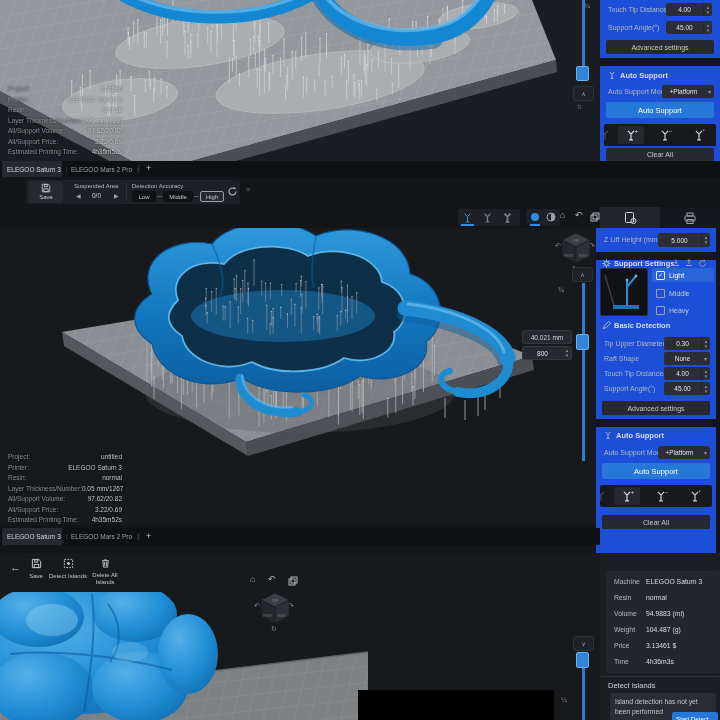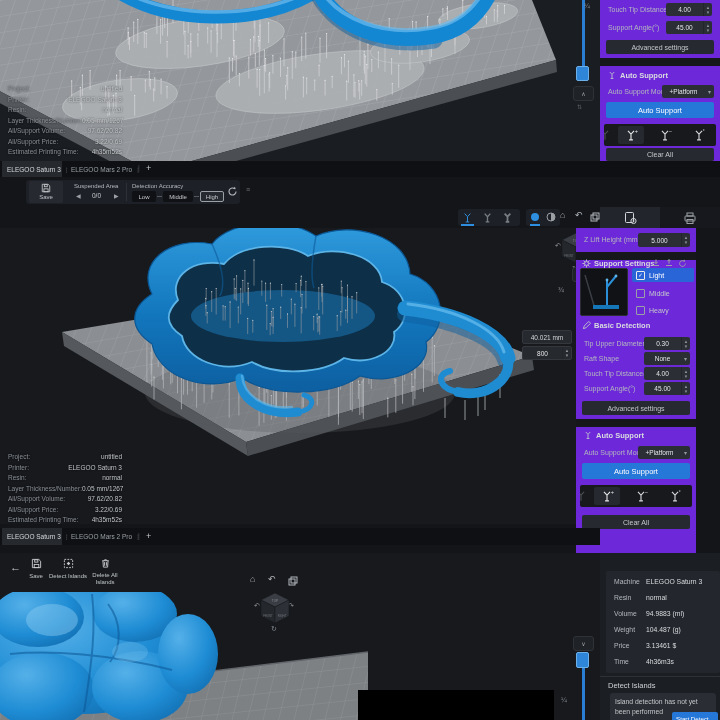--- a/index.html
+++ b/index.html
@@ -1,19 +1,19 @@
 <!DOCTYPE html>
 <html><head>
 <meta charset="utf-8">
 <style>
   html,body{margin:0;padding:0;background:#0b0d10;}
   #root{position:relative;width:720px;height:720px;overflow:hidden;
         font-family:"Liberation Sans",sans-serif;background:#131519;}
   .abs{position:absolute;}
-  .panel{position:absolute;background:#6d28d9;}
+  .panel{position:absolute;background:#1d4ed8;}
   .plabel{position:absolute;font-size:7px;color:#b3b7bd;white-space:nowrap;}
   .phead{position:absolute;font-size:7.5px;font-weight:bold;color:#d9dcdf;white-space:nowrap;}
   .ibox{position:absolute;height:13px;background:#2b2f35;border-radius:2px;display:flex;align-items:stretch;}
   .ival{flex:1;font-size:6.5px;color:#e2e4e7;display:flex;align-items:center;justify-content:center;white-space:nowrap;}
   .istep{width:8px;display:flex;flex-direction:column;align-items:center;justify-content:center;border-left:1px solid #22252a;}
   .istep span{font-size:4.8px;line-height:5px;color:#9298a0;}
   .dcar{width:9px;font-size:6px;color:#9298a0;display:flex;align-items:center;justify-content:center;}
   .btn{position:absolute;display:flex;align-items:center;justify-content:center;font-size:7px;border-radius:2px;}
   .btn.dark{background:#26292f;color:#c4c8cc;}
   .btn.blue{background:#2577d8;color:#ffffff;font-size:7.5px;}
@@ -1003,21 +1003,21 @@
     </svg>
   </div>
   <div class="abs" style="left:660px;top:207px;width:60px;height:21px;background:#16181d;display:flex;align-items:center;justify-content:center;">
     <svg width="14" height="14" viewBox="0 0 14 14">
       <rect x="2" y="5" width="10" height="5" rx="0.8" fill="none" stroke="#9ba0a5"></rect>
       <rect x="4" y="2" width="6" height="3" fill="none" stroke="#9ba0a5"></rect>
       <rect x="4" y="8.5" width="6" height="4" fill="none" stroke="#9ba0a5"></rect>
     </svg>
   </div>
 
-  <div class="panel" style="left:576px;top:228px;width:120px;height:325px;">
+  <div class="panel" style="left:596px;top:228px;width:120px;height:325px;">
     <span class="plabel" style="left:8px;top:8px;">Z Lift Height (mm)</span>
     <div class="ibox" style="left:62px;top:5px;width:52px;height:14px;">
       <span class="ival">5.000</span>
       <span class="istep">
           <span>▴</span>
           <span>▾</span>
         </span>
     </div>
     <div class="divider" style="left:0;top:24px;width:120px;height:8px;"></div>
 

